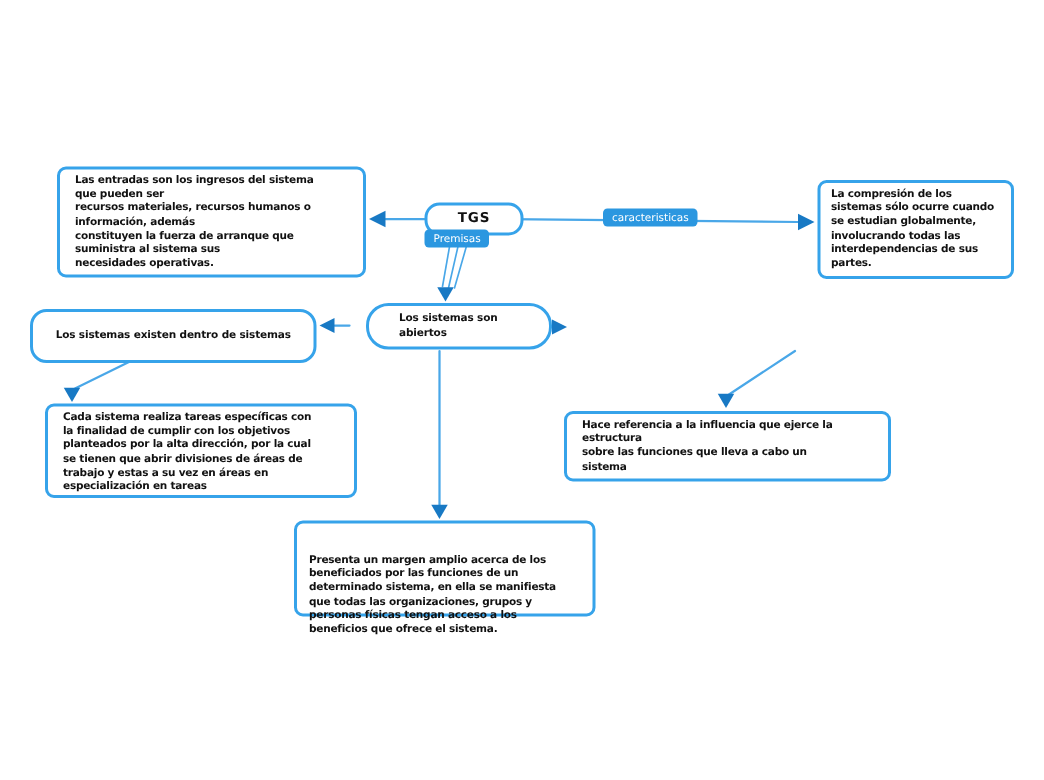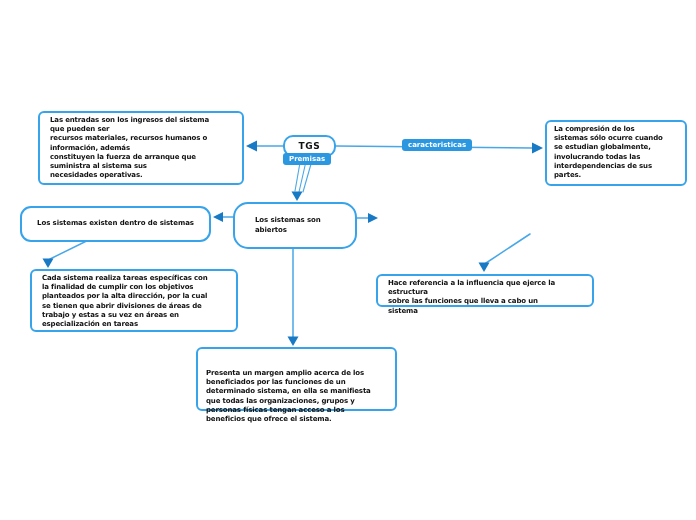--- a/index.html
+++ b/index.html
@@ -28,21 +28,21 @@
   .box .txt{white-space:pre;display:block;}
   .pill{display:flex;align-items:center;font-size:7px;line-height:9.5px;letter-spacing:-0.1px;}
   .pill .txt{white-space:pre;}
   .pill.centered{justify-content:center;}
   .root-node{
     display:flex;align-items:center;justify-content:center;
     font-size:9px;border-radius:10px;letter-spacing:0.6px;
   }
   .branch-label{
     position:absolute;background:var(--label-bg);color:var(--label-text);
-    font-size:7px;font-weight:700;padding:2.5px 6px;border-radius:3px;line-height:1;
+    font-size:7px;font-weight:400;padding:2.5px 6px;border-radius:3px;line-height:1;
   }
 </style>
 </head>
 <body>
 
 <div class="canvas">
 
   <svg class="connectors" viewBox="0 0 696 520">
 
     <path class="cline" d="M257,146 L283,146"></path>
@@ -75,65 +75,65 @@
   <div class="node box" style="left:38px;top:111px;width:206px;height:74px;">
     <span class="txt">Las entradas son los ingresos del sistema
 que pueden ser
 recursos materiales, recursos humanos o
 información, además
 constituyen la fuerza de arranque que
 suministra al sistema sus
 necesidades operativas.</span>
   </div>
 
-  <div class="node box" style="left:545px;top:120px;width:142px;height:66px;padding:3px 7px;">
+  <div class="node box" style="left:545px;top:120px;width:131px;height:66px;padding:3px 7px;">
     <span class="txt">La compresión de los
 sistemas sólo ocurre cuando
 se estudian globalmente,
 involucrando todas las
 interdependencias de sus
 partes.</span>
   </div>
 
   <div class="node box" style="left:14px;top:269px;width:208px;height:63px;margin-left:16px;">
     <span class="txt">Cada sistema realiza tareas específicas con
 la finalidad de cumplir con los objetivos
 planteados por la alta dirección, por la cual
 se tienen que abrir divisiones de áreas de
 trabajo y estas a su vez en áreas en
 especialización en tareas</span>
   </div>
 
-  <div class="node box" style="left:376px;top:274px;width:218px;height:33px;">
+  <div class="node box" style="left:376px;top:274px;width:218px;height:47px;">
     <span class="txt">Hace referencia a la influencia que ejerce la
 estructura
 sobre las funciones que lleva a cabo un
 sistema</span>
   </div>
 
   <div class="node box" style="left:196px;top:347px;width:201px;height:64px;padding:20px 8px;">
     <span class="txt">Presenta un margen amplio acerca de los
 beneficiados por las funciones de un
 determinado sistema, en ella se manifiesta
 que todas las organizaciones, grupos y
 personas físicas tengan acceso a los
 beneficios que ofrece el sistema.</span>
   </div>
 
   <div class="node pill centered" style="left:20px;top:206px;width:191px;height:36px;border-radius:11px;">
     <span class="txt">Los sistemas existen dentro de sistemas</span>
   </div>
 
-  <div class="node pill" style="left:233px;top:202px;width:124px;height:47px;border-radius:15px;padding-left:20px;">
+  <div class="node pill" style="left:244px;top:202px;width:124px;height:31px;border-radius:15px;padding-left:20px;">
     <span class="txt">Los sistemas son
 abiertos</span>
   </div>
 
 
-  <div class="node root-node" style="left:283px;top:135px;width:53px;height:22px;">
+  <div class="node root-node" style="left:283px;top:135px;width:66px;height:22px;">
     <span>TGS</span>
   </div>
 
   <div class="branch-label" style="left:402px;top:139px;">
     <span>caracteristicas</span>
   </div>
 
   <div class="branch-label" style="left:283px;top:153px;">
     <span>Premisas</span>
   </div>

